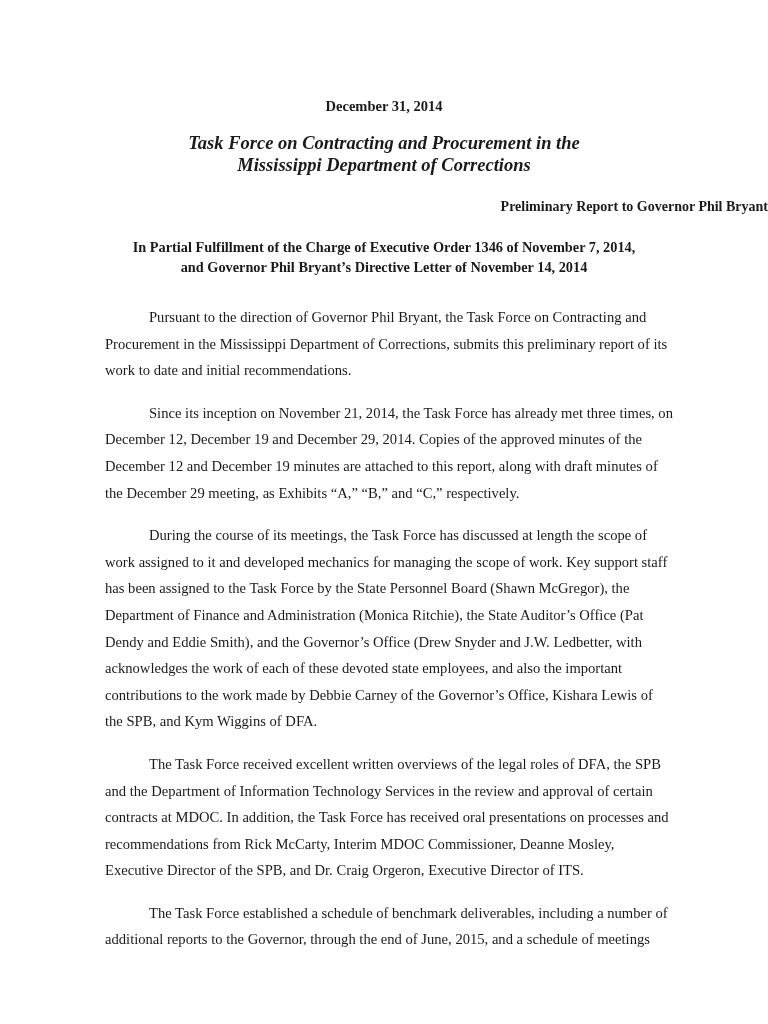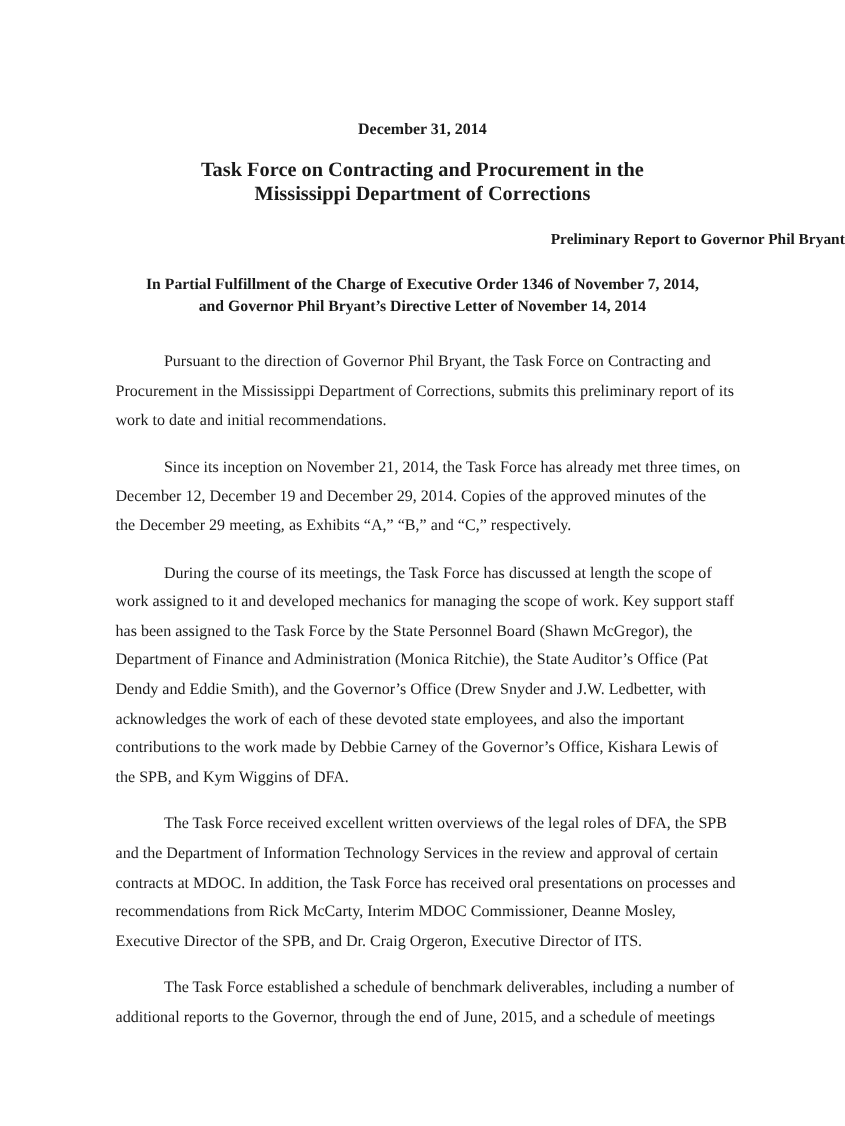--- a/index.html
+++ b/index.html
@@ -11,41 +11,42 @@
       width: 768px;
       height: 1024px;
       overflow: hidden;
       position: relative;
       font-family: "Liberation Serif", "DejaVu Serif", serif;
       color: #1a1a1a;
     }
     .page {
       position: absolute;
       left: 0;
-      top: 16px;
+      top: 4px;
       width: 768px;
       height: 936px;
       background: #ffffff;
     }
     .header {
       position: absolute;
       left: 0;
       width: 768px;
       text-align: center;
       font-weight: bold;
     }
     .date {
       top: 93px;
       font-size: 14.5px;
       line-height: 18px;
     }
     .title {
       top: 128px;
       font-size: 18.5px;
       line-height: 22px;
+      font-style: italic;
     }
     .report-title {
       top: 192px;
       font-size: 14px;
       line-height: 22px;
       text-align: right;
     }
     .charge {
       top: 233px;
       font-size: 14.3px;
@@ -92,20 +93,21 @@
 
     <p class="para">
       <span class="line">Pursuant to the direction of Governor Phil Bryant, the Task Force on Contracting and</span>
       <span class="line" style="text-indent:0">Procurement in the Mississippi Department of Corrections, submits this preliminary report of its</span>
       <span class="line" style="text-indent:0">work to date and initial recommendations.</span>
     </p>
 
     <p class="para">
       <span class="line">Since its inception on November 21, 2014, the Task Force has already met three times, on</span>
       <span class="line" style="text-indent:0">December 12, December 19 and December 29, 2014. Copies of the approved minutes of the</span>
+      <span class="line" style="text-indent:0">December 12 and December 19 minutes are attached to this report, along with draft minutes of</span>
       <span class="line" style="text-indent:0">the December 29 meeting, as Exhibits “A,” “B,” and “C,” respectively.</span>
     </p>
 
     <p class="para">
       <span class="line">During the course of its meetings, the Task Force has discussed at length the scope of</span>
       <span class="line" style="text-indent:0">work assigned to it and developed mechanics for managing the scope of work. Key support staff</span>
       <span class="line" style="text-indent:0">has been assigned to the Task Force by the State Personnel Board (Shawn McGregor), the</span>
       <span class="line" style="text-indent:0">Department of Finance and Administration (Monica Ritchie), the State Auditor’s Office (Pat</span>
       <span class="line" style="text-indent:0">Dendy and Eddie Smith), and the Governor’s Office (Drew Snyder and J.W. Ledbetter, with</span>
       <span class="line" style="text-indent:0">acknowledges the work of each of these devoted state employees, and also the important</span>

